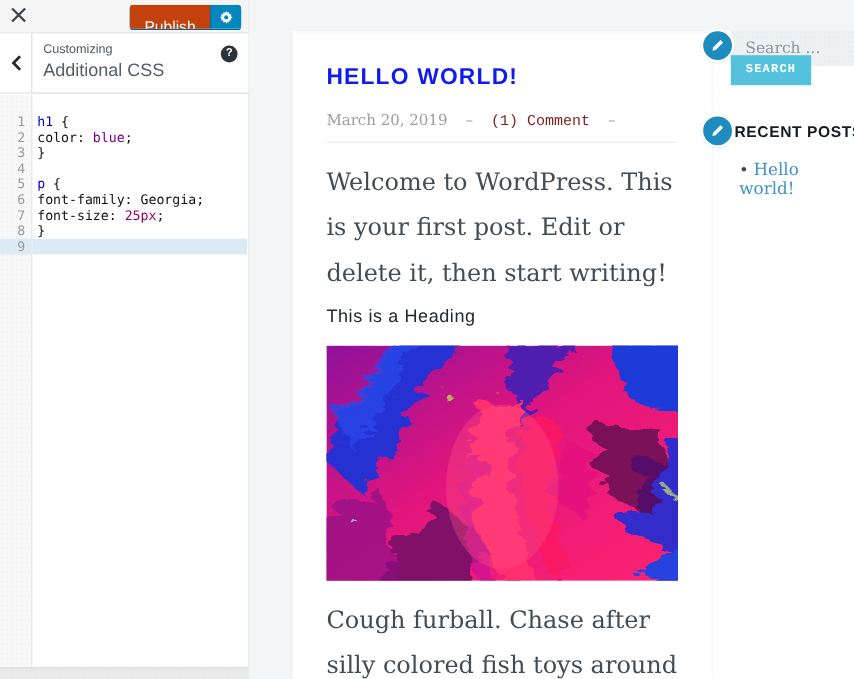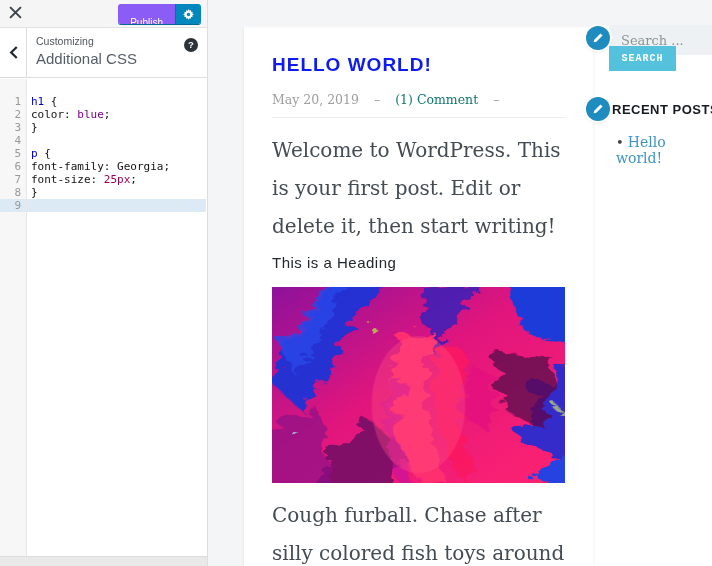--- a/index.html
+++ b/index.html
@@ -19,21 +19,21 @@
   }
   .close-btn {
     position:absolute; left:6px; top:5px; width:18px; height:18px;
     background:none; border:none; cursor:pointer; color:#3c434a;
   }
   .pub-group {
     position:absolute; right:6px; top:4px; height:20px; display:flex;
     border-radius:3px; overflow:hidden; box-shadow:0 1px 0 #006799;
   }
   .publish-btn {
-    background:#8b5cf6; color:#fff; border:none; font-size:10px;
+    background:#c2410c; color:#fff; border:none; font-size:13px;
     padding:0 12px; height:36px; cursor:pointer; font-family:inherit;
   }
   .gear-btn {
     background:#0087be; border:none; border-left:1px solid #0073a8;
     width:26px; height:20px; cursor:pointer; display:flex; align-items:center; justify-content:center;
   }
   .section-header {
     position:relative; height:50px; background:#fff; border-bottom:1px solid #ddd; display:flex;
   }
   .back-btn {
@@ -92,21 +92,21 @@
   }
   .post-title {
     color:#0f1cef; font-size:19px; font-weight:bold; letter-spacing:1px;
     text-decoration:none; display:block;
   }
   .post-meta {
     margin-top:16px; display:flex; align-items:baseline; gap:15px;
     font-family:"DejaVu Serif","Liberation Serif",serif; font-size:12.5px; color:#9d9d9d;
   }
   .meta-sep { color:#9d9d9d; }
-  .comments-link { color:#0f766e; text-decoration:none; }
+  .comments-link { color:#7f1d1d; text-decoration:none;font-family:Liberation Mono, monospace; }
   .byline { color:#9d9d9d; }
   .author-link { color:#2d7db3; font-weight:bold; text-decoration:none; }
   .meta-divider { border:none; border-top:1px solid #ebebeb; margin-top:10px; }
   .post-para {
     margin-top:13px; font-family:"DejaVu Serif","Liberation Serif",serif;
     font-size:20px; line-height:38px; color:#434b53;
   }
   .post-subheading {
     margin-top:9px; font-size:15px; font-weight:500; letter-spacing:0.5px; color:#23282d;
   }
@@ -213,21 +213,21 @@
     <div class="bottom-strip"></div>
   </div>
 
   <div id="preview">
     <div class="pv-topband"></div>
     <div class="pv-leftstrip"></div>
 
     <div class="post-card">
       <a href="#" class="post-title">HELLO WORLD!</a>
       <div class="post-meta">
-        <span>May 20, 2019</span>
+        <span>March 20, 2019</span>
         <span class="meta-sep">–</span>
         <a href="#" class="comments-link">(1) Comment</a>
         <span class="meta-sep">–</span>
       </div>
       <hr class="meta-divider">
       <p class="post-para">Welcome to WordPress. This is your first post. Edit or delete it, then start writing!</p>
       <h2 class="post-subheading">This is a Heading</h2>
 
       <svg class="featured-image" viewBox="0 0 300 200" preserveAspectRatio="none">
         <defs>

